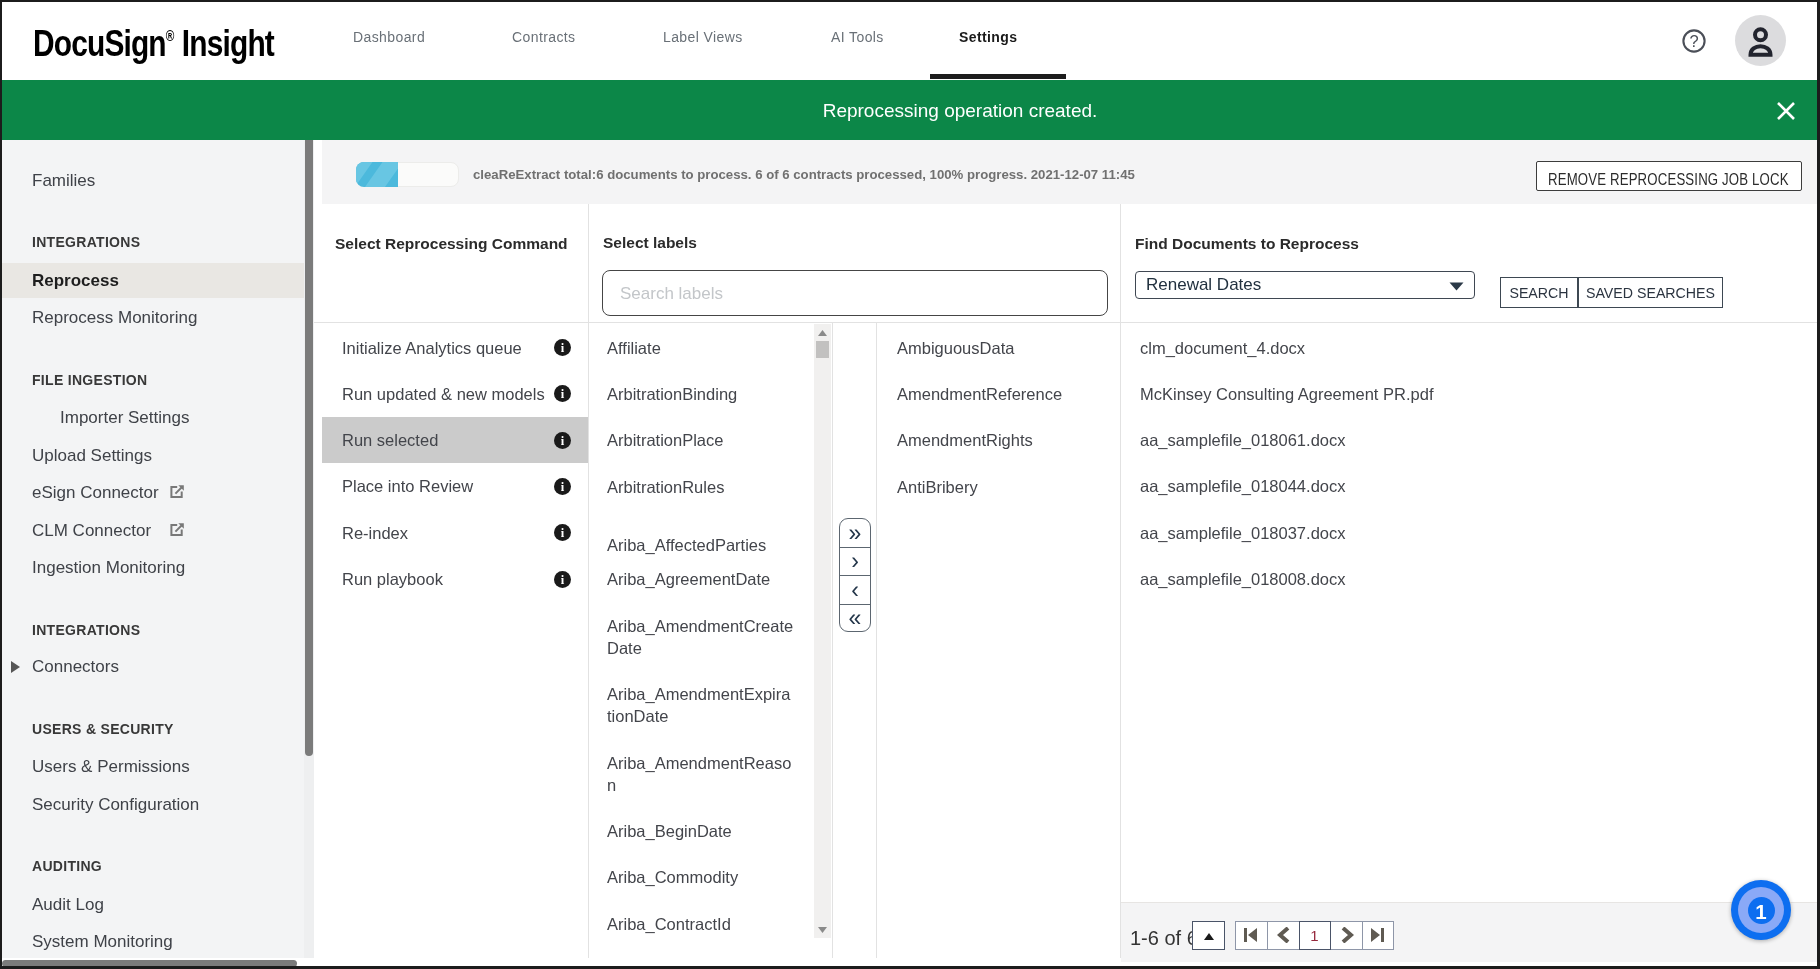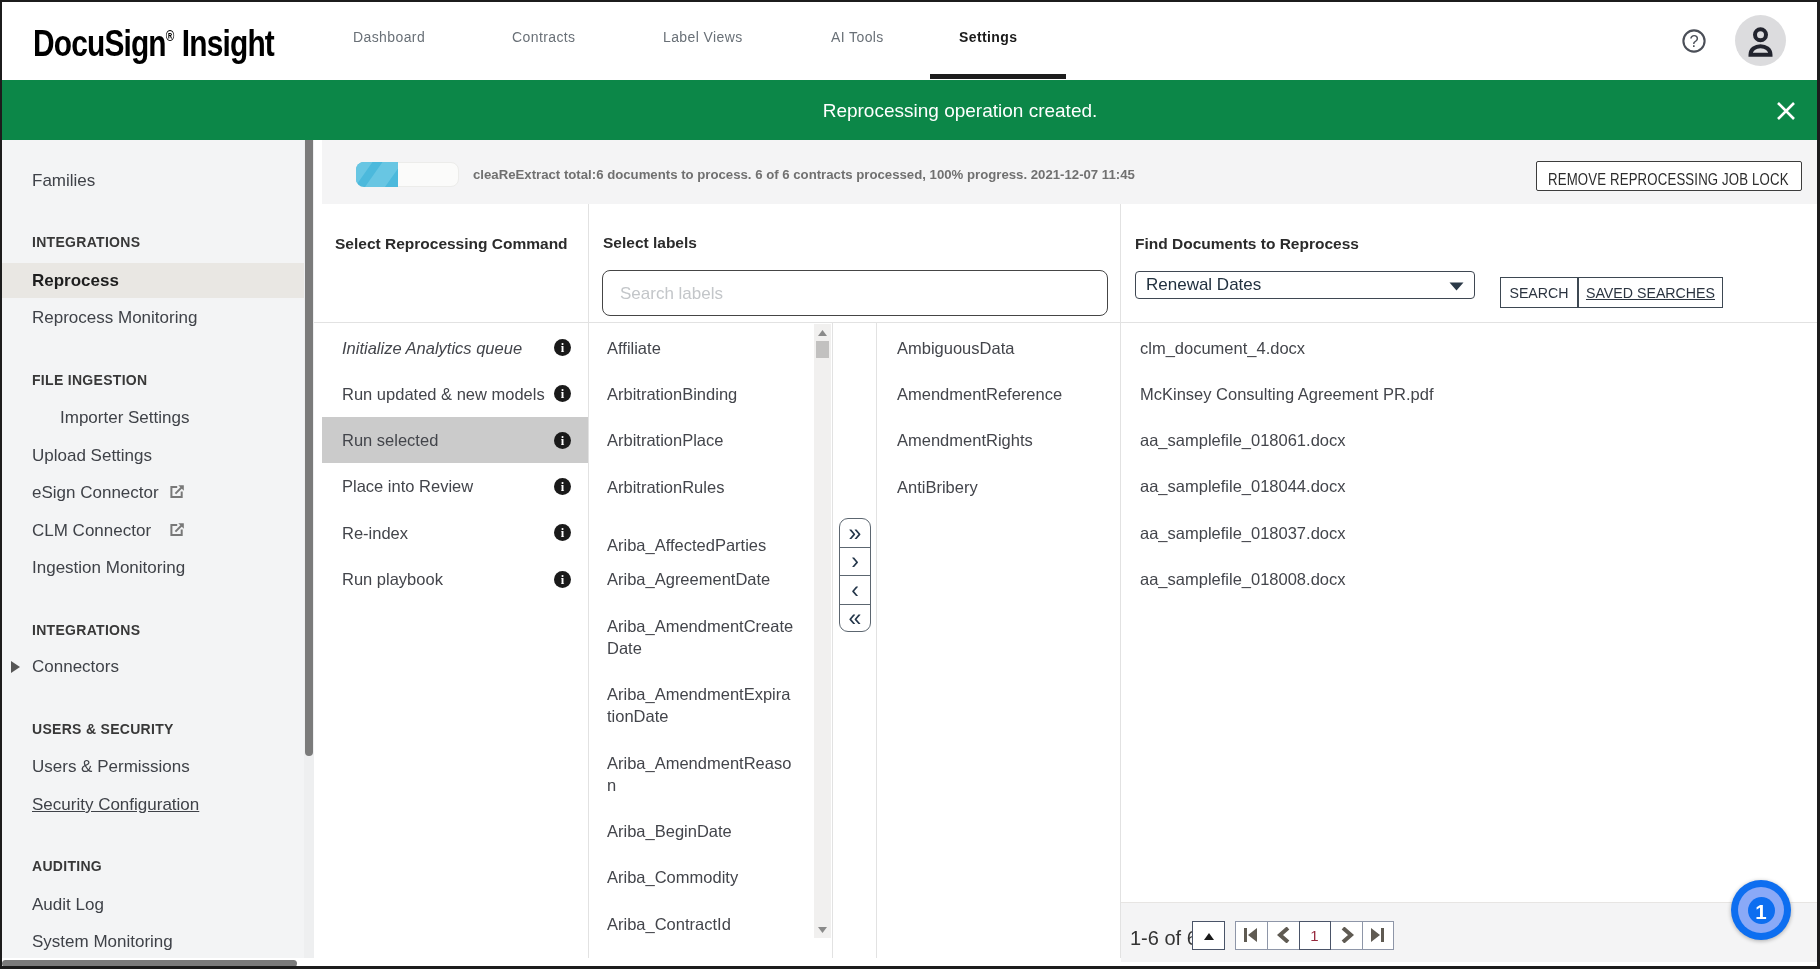--- a/index.html
+++ b/index.html
@@ -79,31 +79,31 @@
 
   <div class="abs" style="left:1135px;top:271px;width:340px;height:28px;background:#fff;border:1.5px solid #3f4752;border-radius:4px;"></div>
   <div class="abs" style="left:1146px;top:275px;font-size:17px;color:#22313f;">Renewal Dates</div>
   <svg class="abs" style="left:1449px;top:282px;" width="15" height="9" viewBox="0 0 15 9">
       <path d="M0.5 0.5 L14.5 0.5 L7.5 8.5 Z" fill="#2b3947"></path>
     </svg>
 
   <div class="abs" style="left:1500px;top:277px;width:223px;height:31px;background:#fff;border:1.5px solid #3d4852;"></div>
   <div class="abs" style="left:1577px;top:277px;width:1.5px;height:31px;background:#3d4852;"></div>
   <div class="abs" style="left:1500px;top:285px;width:78px;text-align:center;font-size:14.2px;color:#2b3440;">SEARCH</div>
-  <div class="abs" style="left:1578px;top:285px;width:145px;text-align:center;font-size:14.2px;color:#2b3440;text-decoration:underline;">SAVED SEARCHES</div>
+  <div class="abs" style="left:1578px;top:285px;width:145px;text-align:center;font-size:14.2px;color:#2b3440;">SAVED SEARCHES</div>
 
   <div class="abs hline" style="left:313.5px;top:322px;width:1503px;"></div>
   <div class="abs vline" style="left:588px;top:204px;height:754px;"></div>
   <div class="abs vline" style="left:1120px;top:204px;height:754px;"></div>
   <div class="abs vline" style="left:831.5px;top:322px;height:636px;"></div>
   <div class="abs vline" style="left:875.5px;top:322px;height:636px;"></div>
 
   <div class="abs" style="left:322px;top:417px;width:266px;height:46.3px;background:#cbcbcb;"></div>
 
-  <div class="abs item" style="left:342px;top:336.5px;font-style:italic;">Initialize Analytics queue</div>
+  <div class="abs item" style="left:342px;top:336.5px;">Initialize Analytics queue</div>
     <svg class="abs" style="left:554px;top:339px;" width="17" height="17" viewBox="0 0 17 17">
       <circle cx="8.5" cy="8.5" r="8.5" fill="#1a1a1a"></circle>
       <text x="8.5" y="13" text-anchor="middle" font-family="Liberation Serif" font-size="12.5" font-weight="bold" fill="#fff">i</text>
     </svg>
     <div class="abs item" style="left:342px;top:382.83px;">Run updated &amp; new models</div>
     <svg class="abs" style="left:554px;top:385.33px;" width="17" height="17" viewBox="0 0 17 17">
       <circle cx="8.5" cy="8.5" r="8.5" fill="#1a1a1a"></circle>
       <text x="8.5" y="13" text-anchor="middle" font-family="Liberation Serif" font-size="12.5" font-weight="bold" fill="#fff">i</text>
     </svg>
     <div class="abs item" style="left:342px;top:429.15999999999997px;">Run selected</div>
@@ -225,17 +225,17 @@
       <path d="M9.3 1.2 H14.8 V6.7 Z" fill="#787878"></path>
     </svg>
     <div class="abs sideitem" style="left:32px;top:557px;">Ingestion Monitoring</div>
     <div class="abs sidehead" style="left:32px;top:620px;">INTEGRATIONS</div>
     <div class="abs sideitem" style="left:32px;top:656px;">Connectors</div>
     <svg class="abs" style="left:11px;top:661px;" width="9" height="12" viewBox="0 0 9 12">
       <path d="M0 0 L9 6 L0 12 Z" fill="#555"></path>
     </svg>
     <div class="abs sidehead" style="left:32px;top:718.5px;">USERS &amp; SECURITY</div>
     <div class="abs sideitem" style="left:32px;top:755.5px;">Users &amp; Permissions</div>
-    <div class="abs sideitem" style="left:32px;top:794px;text-decoration:underline;">Security Configuration</div>
+    <div class="abs sideitem" style="left:32px;top:794px;">Security Configuration</div>
     <div class="abs sidehead" style="left:32px;top:855.5px;">AUDITING</div>
     <div class="abs sideitem" style="left:32px;top:893.5px;">Audit Log</div>
     <div class="abs sideitem" style="left:32px;top:930.5px;text-align:right;">System Monitoring</div>
   </div>
 
 </body></html>

